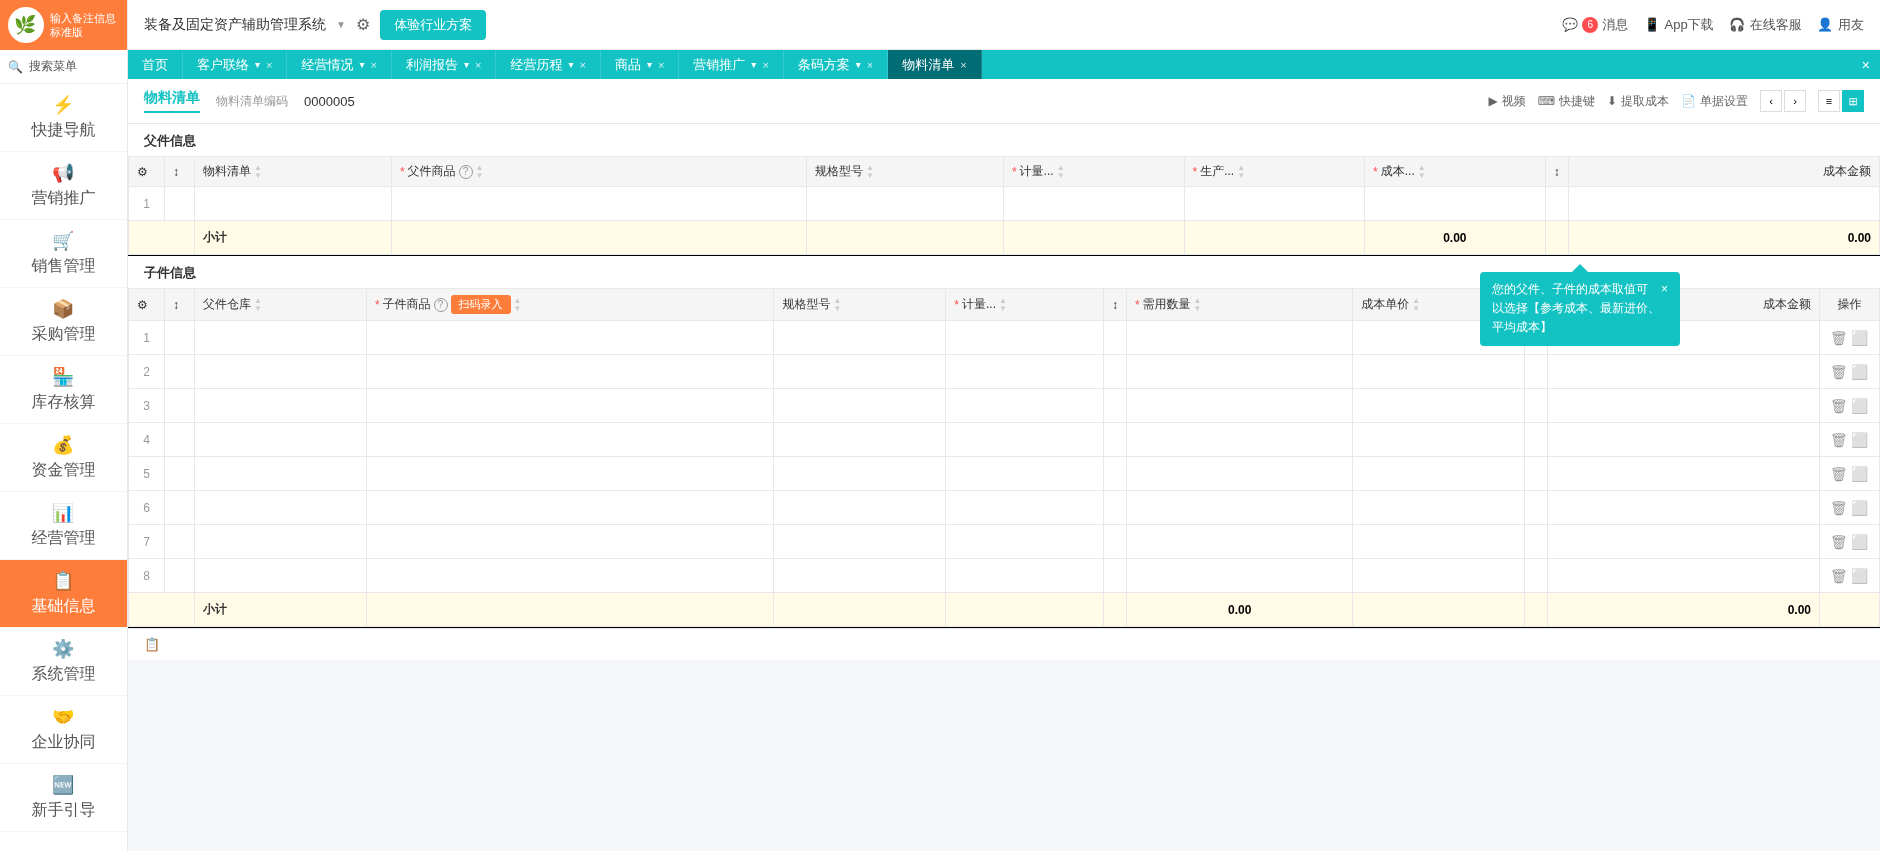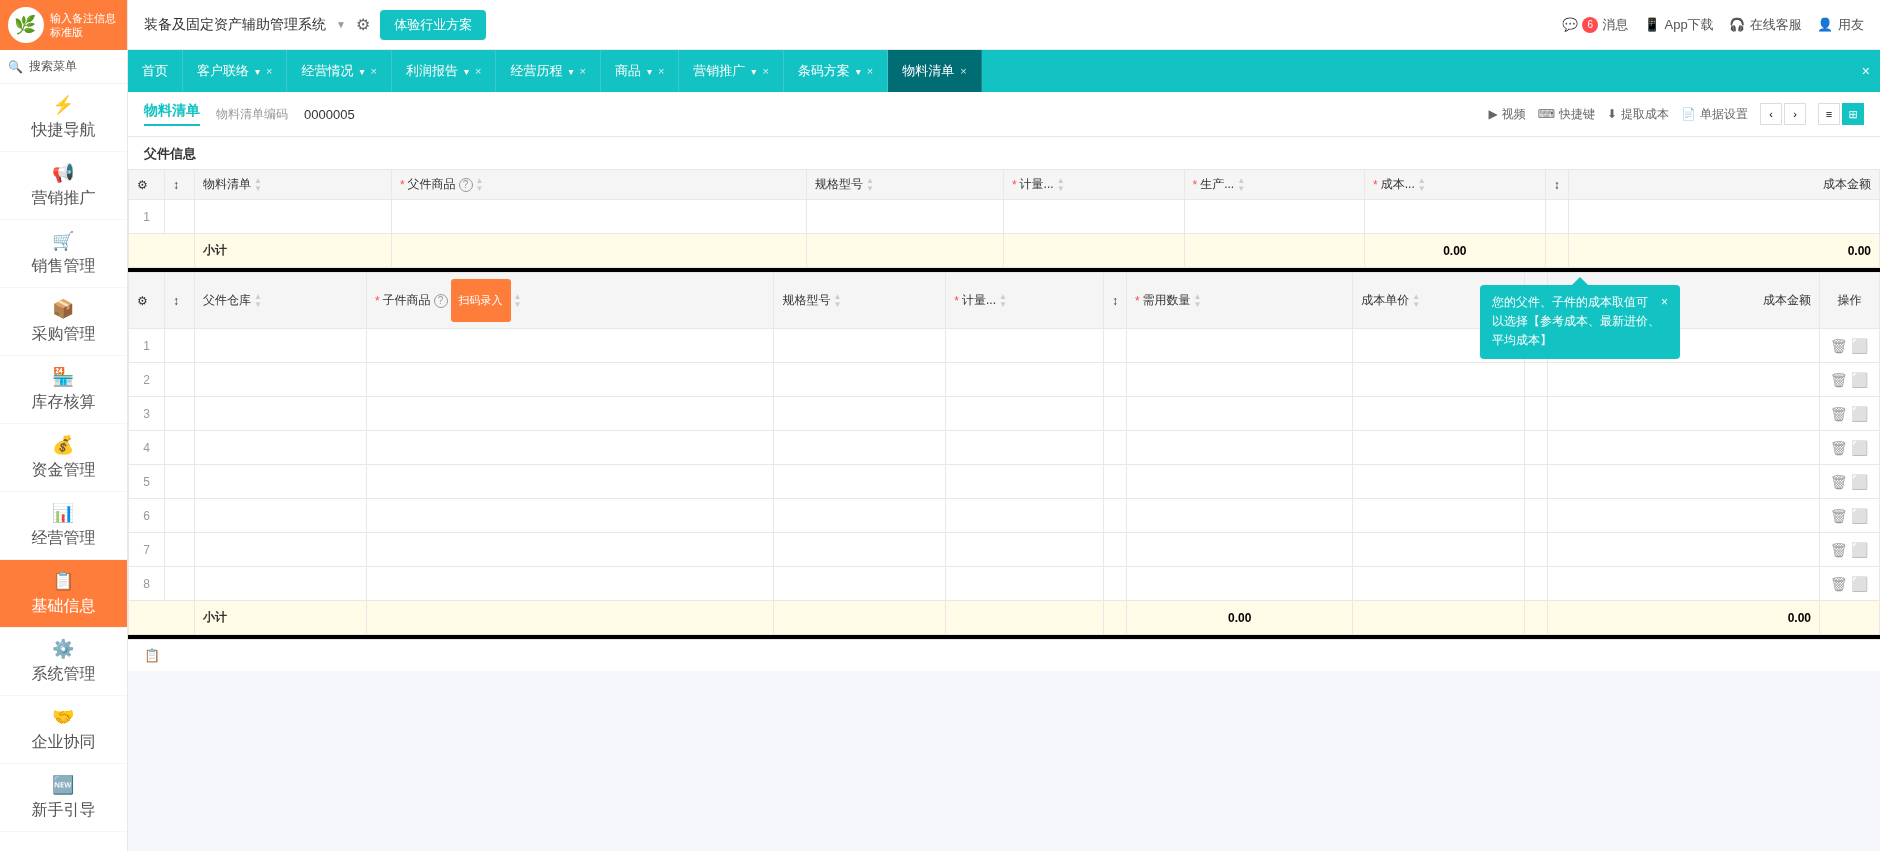--- a/index.html
+++ b/index.html
@@ -112,21 +112,21 @@
       align-items: center;
       gap: 4px;
       cursor: pointer;
     }
 
     
     .nav-tabs {
       background: #13c2c2;
       display: flex;
       align-items: center;
-      height: 42px;
+      height: 29px;
       flex-shrink: 0;
       overflow: hidden;
     }
     .nav-tab {
       display: flex;
       align-items: center;
       gap: 6px;
       padding: 0 14px;
       height: 100%;
       color: #fff;
@@ -228,21 +228,21 @@
       align-items: center;
       justify-content: center;
       font-size: 11px;
     }
     .layout-btn.active { background: #13c2c2; color: #fff; border-color: #13c2c2; }
 
     
     .section {
       background: #fff;
       margin: 0;
-      border-bottom: 4px solid #000000;
+      border-bottom: 1px solid #000000;
     }
     .section-title {
       font-size: 13px;
       font-weight: bold;
       color: #333;
       padding: 8px 16px 6px;
     }
 
     
     .data-table {
@@ -288,21 +288,21 @@
       color: #999;
       font-size: 10px;
       align-items: center;
       justify-content: center;
       cursor: pointer;
     }
     .scan-btn {
       background: #ff7d3b;
       color: #fff;
       border: none;
-      padding: 14px 8px;
+      padding: 2px 8px;
       border-radius: 3px;
       font-size: 11px;
       cursor: pointer;
     }
     .action-icons {
       display: flex;
       gap: 4px;
       justify-content: center;
     }
     .action-icon {
@@ -650,20 +650,21 @@
               <td></td>
               <td style="text-align:center;font-weight:bold;">0.00</td>
               <td></td>
               <td style="text-align:right;font-weight:bold;">0.00</td>
             </tr>
           </tbody>
         </table>
       </div>
 
       <div class="section">
+        <div class="section-title">子件信息</div>
         <table class="data-table">
           <thead>
             <tr>
               <th class="col-settings">⚙</th>
               <th style="width:30px;">↕</th>
               <th>
                   <div class="th-content">
                     <span>父件仓库</span>
                     <div class="sort-arrows">
                       <span>▲</span>

